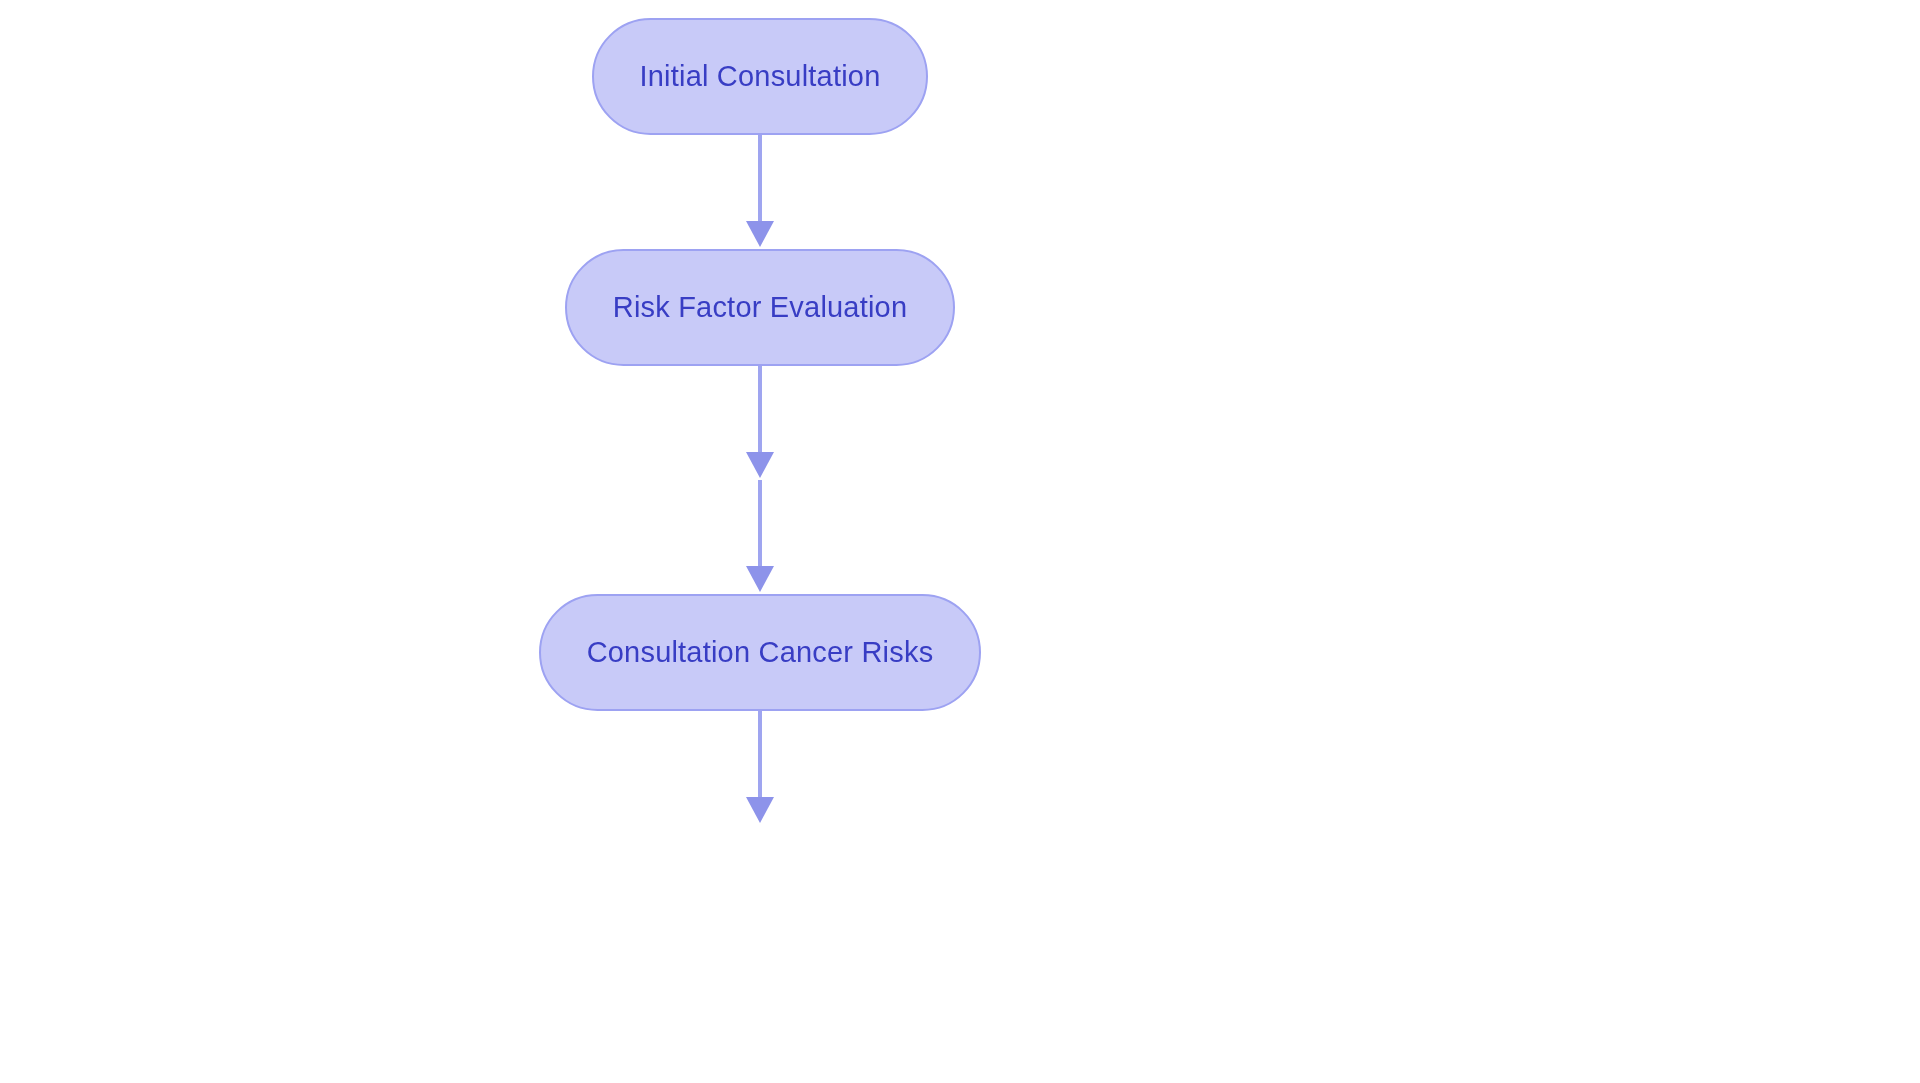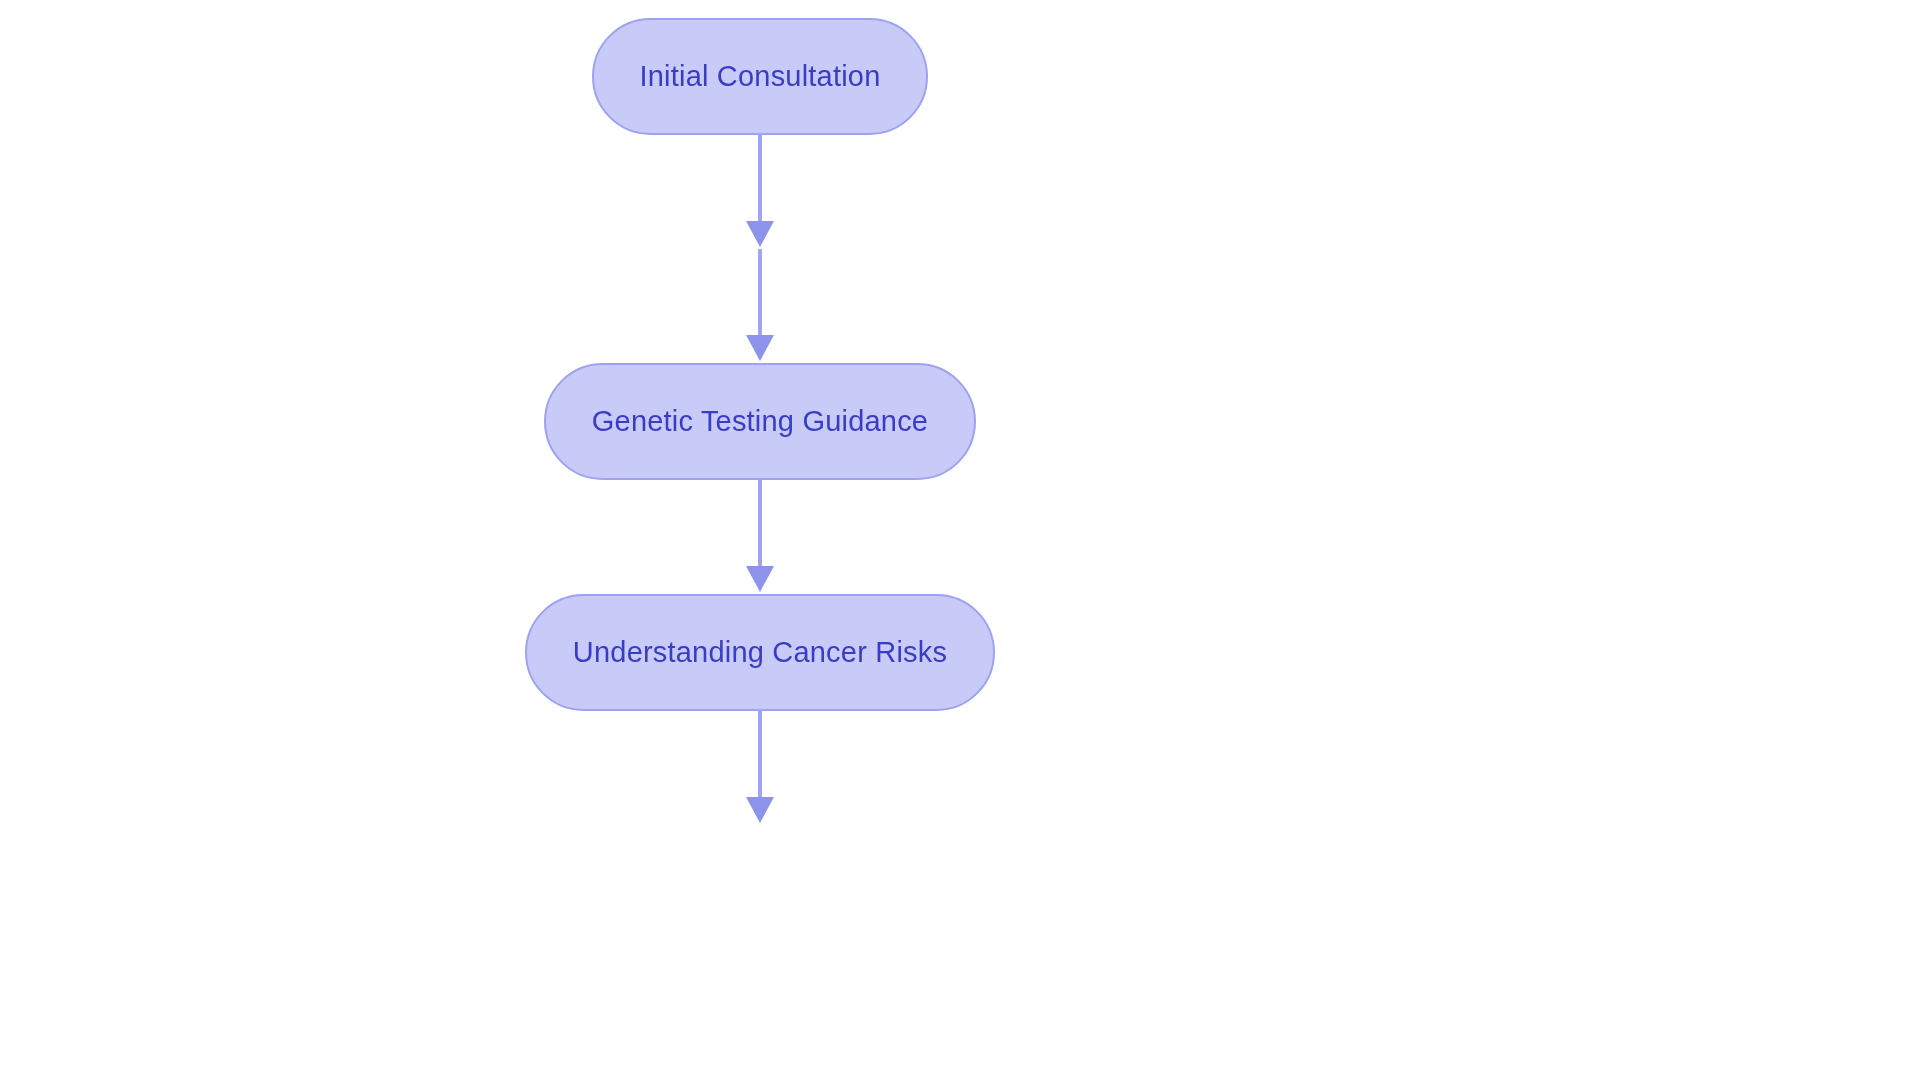--- a/index.html
+++ b/index.html
@@ -81,37 +81,37 @@
 
     <div class="node">
       <span class="node-label">Initial Consultation</span>
     </div>
 
     <div class="connector">
       <div class="line"></div>
       <div class="arrowhead"></div>
     </div>
 
+    <div class="node">
+      <span class="node-label">Risk Factor Evaluation</span>
+    </div>
+
+    <div class="connector">
+      <div class="line"></div>
+      <div class="arrowhead"></div>
+    </div>
+
 
     <div class="connector">
       <div class="line"></div>
       <div class="arrowhead"></div>
     </div>
 
     <div class="node">
-      <span class="node-label">Genetic Testing Guidance</span>
-    </div>
-
-    <div class="connector">
-      <div class="line"></div>
-      <div class="arrowhead"></div>
-    </div>
-
-    <div class="node">
-      <span class="node-label">Understanding Cancer Risks</span>
+      <span class="node-label">Consultation Cancer Risks</span>
     </div>
 
     <div class="connector">
       <div class="line"></div>
       <div class="arrowhead"></div>
     </div>
 
 
   </div>
 </div>

